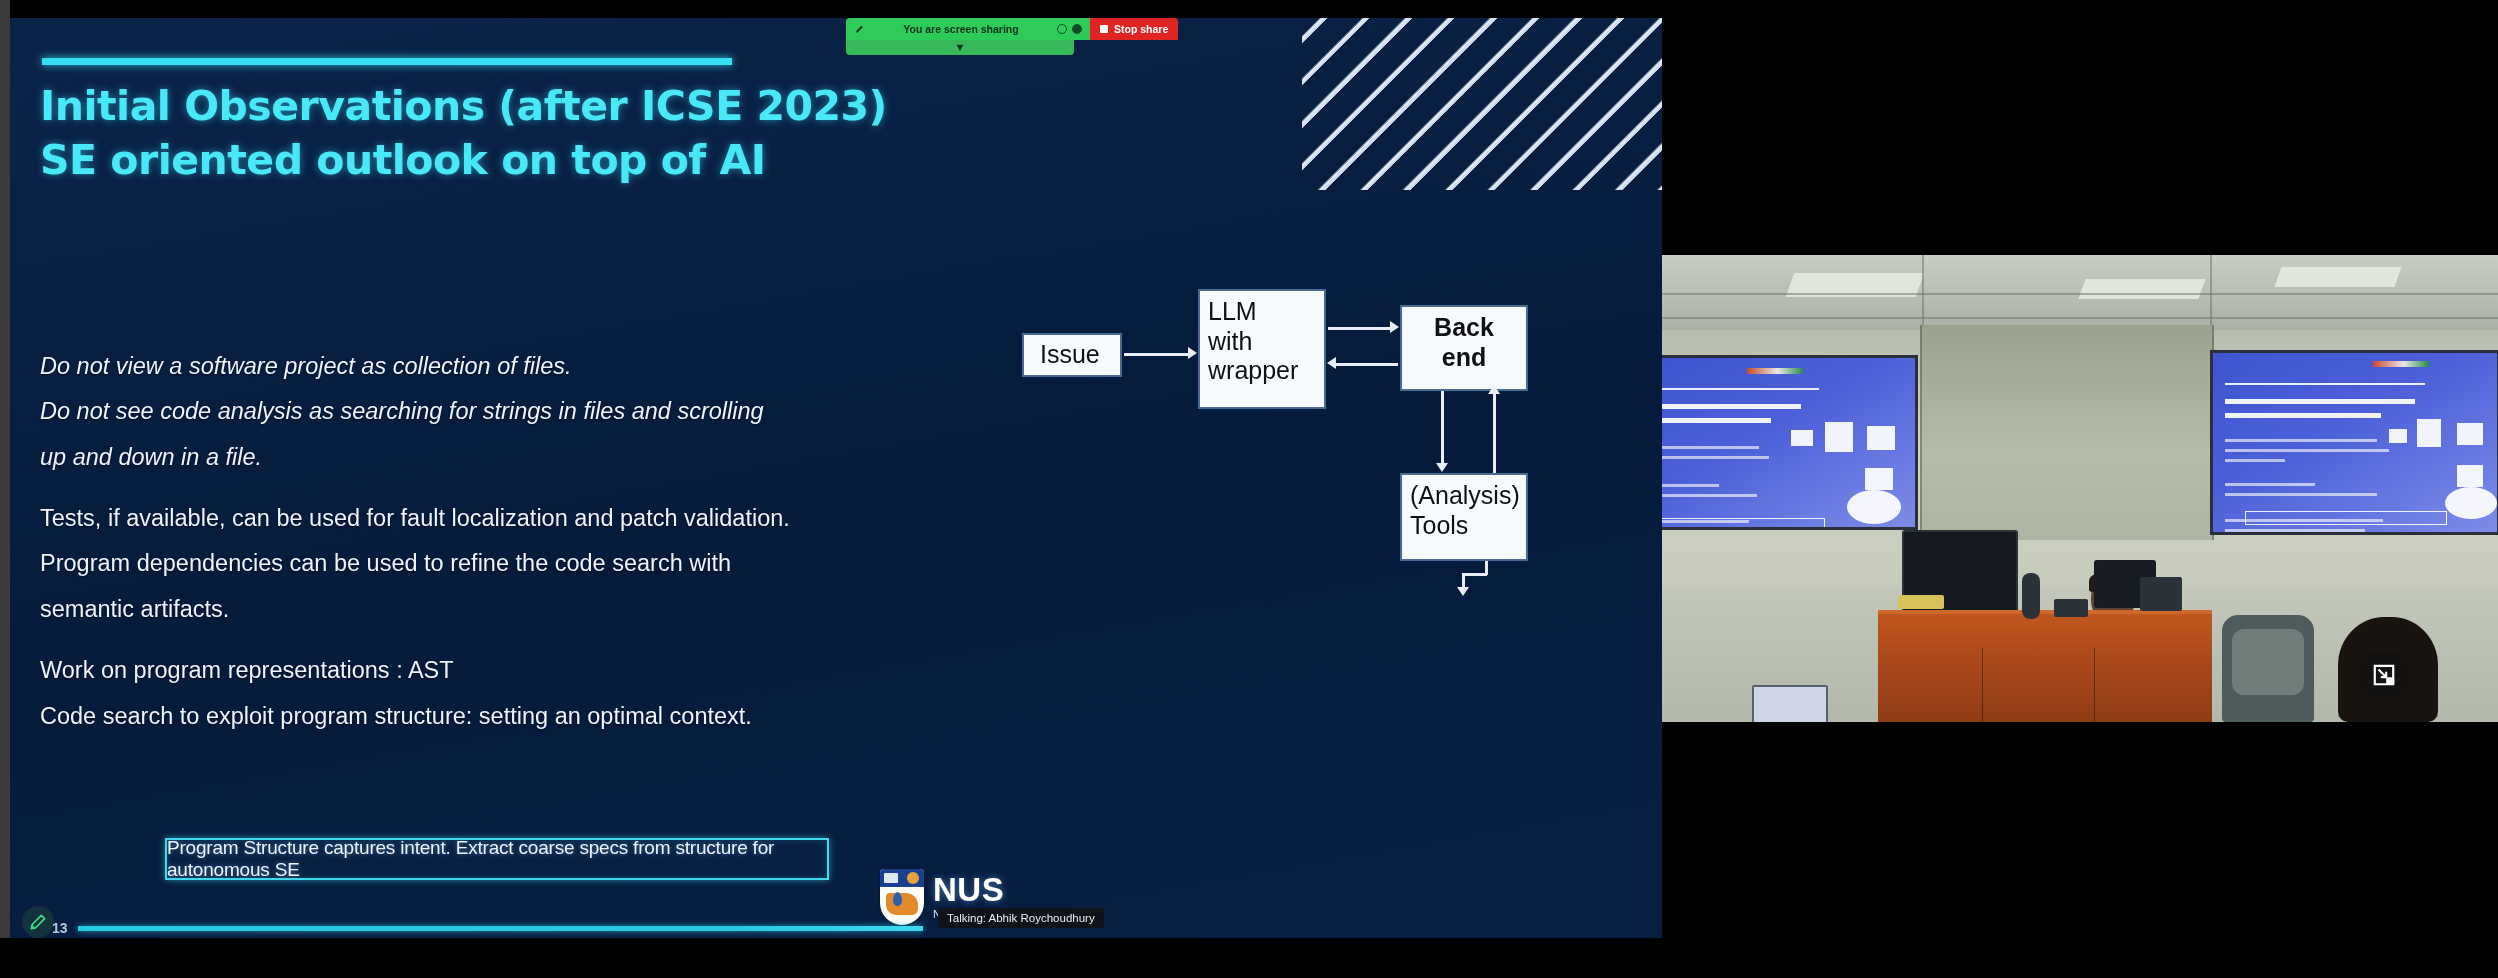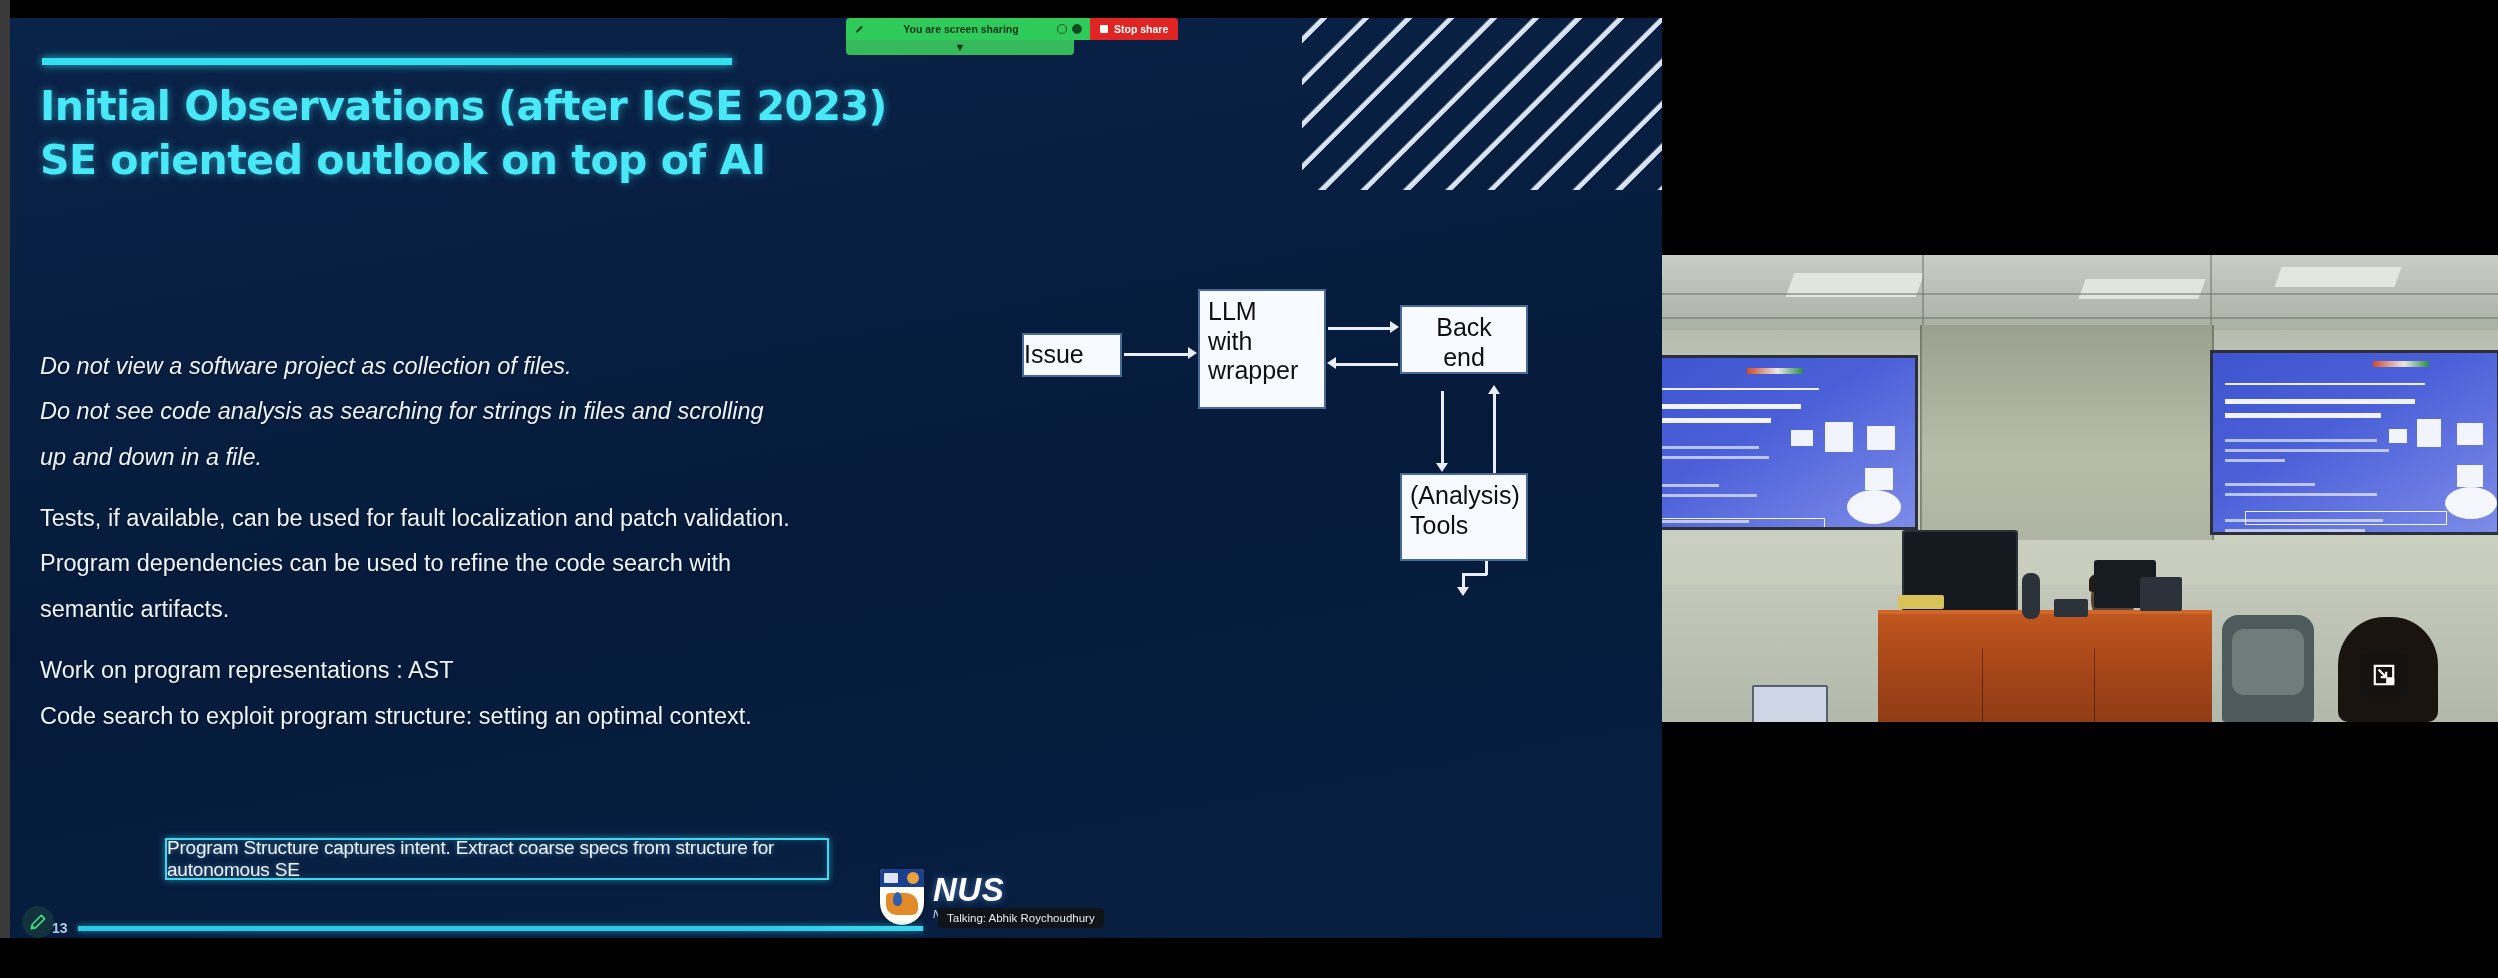--- a/index.html
+++ b/index.html
@@ -120,23 +120,23 @@
     position: absolute;
     background: #f7fbff;
     border: 2px solid #4a6a96;
     color: #101010;
     font-size: 25px;
     line-height: 1.18;
     box-sizing: border-box;
     padding: 6px 8px;
     font-family: "Liberation Sans", sans-serif;
   }
-  .dbox.issue  { left: 22px;  top: 50px;  width: 100px; height: 44px; display:flex; align-items:center; padding-left:0; }
+  .dbox.issue  { left: 22px;  top: 50px;  width: 100px; height: 44px; display:flex; align-items:center; padding-left:16px; }
   .dbox.llm    { left: 198px; top: 6px;   width: 128px; height: 120px; }
-  .dbox.back   { left: 400px; top: 22px;  width: 128px; height: 69px; text-align: center; }
+  .dbox.back   { left: 400px; top: 22px;  width: 128px; height: 86px; text-align: center; font-weight: bold; }
   .dbox.tools  { left: 400px; top: 190px; width: 128px; height: 88px; }
 
   .arrow { position: absolute; background: #e9eef6; }
   .arrow-h { height: 3px; }
   .arrow-v { width: 3px; }
   .ahead {
     position: absolute;
     width: 0; height: 0;
   }
   .ahead.right { border-left: 9px solid #e9eef6; border-top: 6px solid transparent; border-bottom: 6px solid transparent; }
@@ -224,21 +224,21 @@
     background: #e08a2c;
     border-radius: 4px 12px 6px 10px;
   }
   .nus-shield .drop {
     position: absolute;
     left: 13px; top: 23px;
     width: 9px; height: 14px;
     background: #2f5fae;
     border-radius: 50% 50% 50% 50% / 62% 62% 38% 38%;
   }
-  .nus-word { display: flex; flex-direction: column; font-style: italic; }
+  .nus-word { display: flex; flex-direction: column; }
   .nus-word .big {
     color: #ffffff;
     font-size: 33px;
     font-weight: bold;
     line-height: 0.96;
     letter-spacing: 0.5px;
     text-shadow: 0 0 7px rgba(120,180,255,0.55);
   }
   .nus-word .small {
     color: #cfe0f2;

